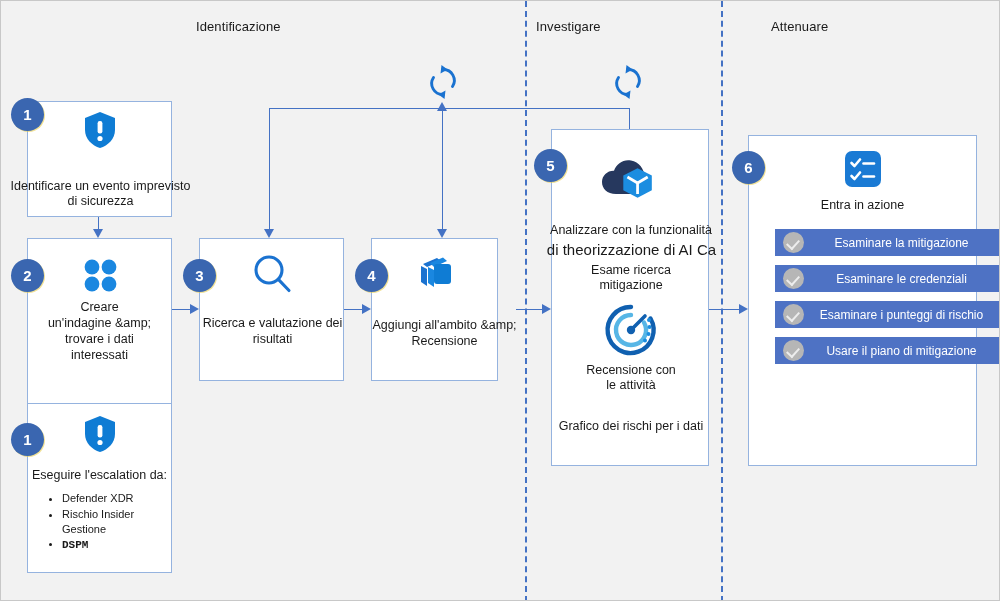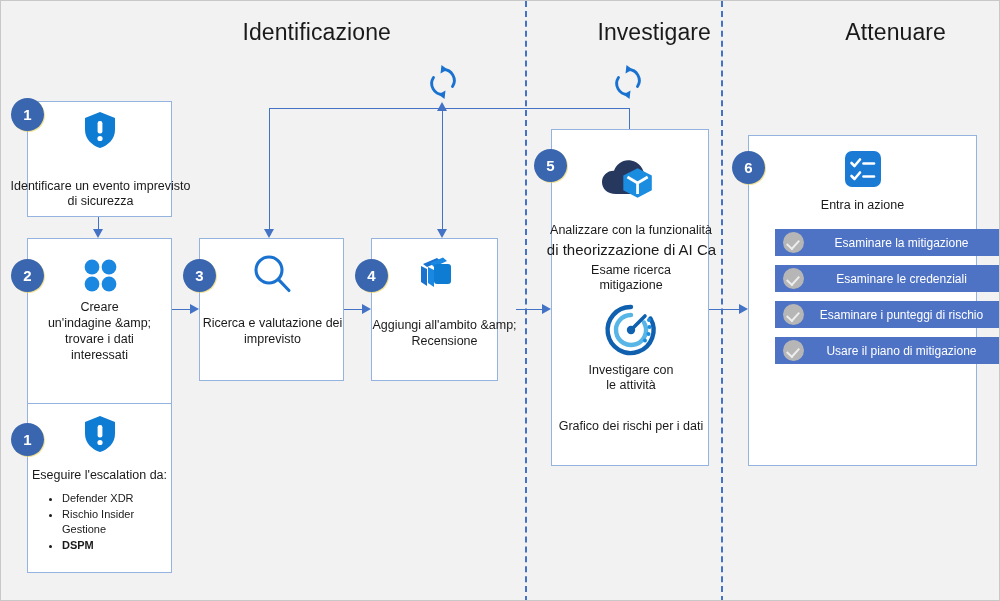--- a/index.html
+++ b/index.html
@@ -13,23 +13,23 @@
     width: 1000px;
     height: 601px;
     background: #f2f2f2;
     border: 1px solid #c8c8c8;
     overflow: hidden;
   }
 
   
   .phase-title {
     position: absolute;
-    font-size: 23px;
+    font-size: 13px;
     color: #1a1a1a;
-    text-align: right;
+    text-align: left;
     white-space: nowrap;
     letter-spacing: 0.1px;
   }
 
   
   .divider {
     position: absolute;
     top: 0;
     width: 0;
     height: 601px;
@@ -100,21 +100,21 @@
   
   .bullets {
     margin: 0;
     padding: 0 0 0 34px;
     text-align: left;
     font-size: 11px;
     line-height: 1.35;
     color: #1a1a1a;
   }
   .bullets li { margin-bottom: 1px; }
-  .bullets li.bold { font-weight: bold; }
+  .bullets li.bold { font-weight: bold; font-family: Liberation Mono, monospace; }
 
   
   .action-bar {
     position: relative;
     height: 27px;
     background: #4e72c4;
     display: flex;
     align-items: center;
     margin-bottom: 9px;
     overflow: visible;
@@ -240,21 +240,21 @@
   <div class="badge" style="left:10px; top:258px;">2</div>
 
   <div class="box" style="left:198px; top:237px; width:145px; height:143px;">
     <div style="margin-top:14px;">
       <svg width="46" height="44" viewBox="0 0 46 44" class="icon">
         <circle cx="20" cy="17" r="13" fill="none" stroke="#1a72d0" stroke-width="3.1"></circle>
         <line x1="29.6" y1="26.6" x2="40" y2="37.5" stroke="#1a72d0" stroke-width="3.1" stroke-linecap="round"></line>
       </svg>
     </div>
     <div class="box-text" style="position:absolute; left:-2px; top:76px; width:149px;">Ricerca e valutazione dei</div>
-    <div class="box-text" style="position:absolute; left:0px; top:92px; width:145px;">imprevisto</div>
+    <div class="box-text" style="position:absolute; left:0px; top:92px; width:145px;">risultati</div>
   </div>
   <div class="badge" style="left:182px; top:258px;">3</div>
 
   <div class="box" style="left:370px; top:237px; width:127px; height:143px;">
     <div style="margin-top:16px;">
       <svg width="44" height="40" viewBox="0 0 44 40" class="icon">
         <path d="M10 9 L24 3 L28 6 L14 12 Z" fill="#1a72d0"></path>
         <path d="M8 11 L8 27 L14 31 L14 14 Z" fill="#1a72d0"></path>
         <path d="M17 8 L30 2.5 L34 6 L21 12 Z" fill="#1a87e0"></path>
         <path d="M15 12 L15 28 L21 32 L21 15 Z" fill="#1a87e0"></path>
@@ -305,21 +305,21 @@
         <path d="M28 5 A 23 23 0 1 0 47.5 16.5" fill="none" stroke="#1060b0" stroke-width="4.4" stroke-linecap="round"></path>
         <path d="M28 13 A 15 15 0 1 0 41 20.5" fill="none" stroke="#57b6e6" stroke-width="4.4" stroke-linecap="round"></path>
         <circle cx="28" cy="28" r="4.2" fill="#1060b0"></circle>
         <line x1="28" y1="28" x2="42" y2="14" stroke="#1060b0" stroke-width="3.6" stroke-linecap="round"></line>
         <circle cx="46.5" cy="25" r="2" fill="#1b8de0"></circle>
         <circle cx="45.5" cy="32" r="2" fill="#1b8de0"></circle>
         <circle cx="42" cy="38.5" r="2" fill="#1b8de0"></circle>
         <circle cx="46" cy="18" r="2" fill="#1b8de0"></circle>
       </svg>
     </div>
-    <div class="box-text" style="position:absolute; left:0px; top:232px; width:158px;">Investigare con</div>
+    <div class="box-text" style="position:absolute; left:0px; top:232px; width:158px;">Recensione con</div>
     <div class="box-text" style="position:absolute; left:0px; top:247px; width:158px;text-align:center;">le attività</div>
     <div class="box-text" style="position:absolute; left:-6px; top:288px; width:170px;">Grafico dei rischi per i dati</div>
   </div>
   <div class="badge" style="left:533px; top:148px;">5</div>
 
   <div class="box" style="left:747px; top:134px; width:229px; height:331px;">
     <div style="margin-top:14px;">
       <svg width="38" height="38" viewBox="0 0 38 38" class="icon">
         <rect x="1" y="1" width="36" height="36" rx="7" fill="#1a7ad4"></rect>
         <polyline points="7.5,13 10.5,16 16,9.5" fill="none" stroke="#ffffff" stroke-width="2.6" stroke-linecap="round" stroke-linejoin="round"></polyline>

